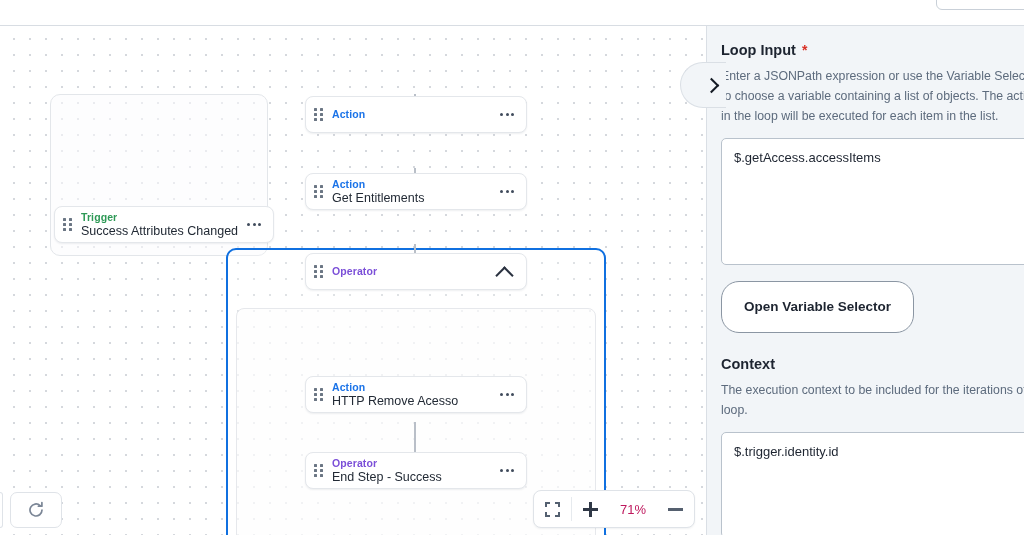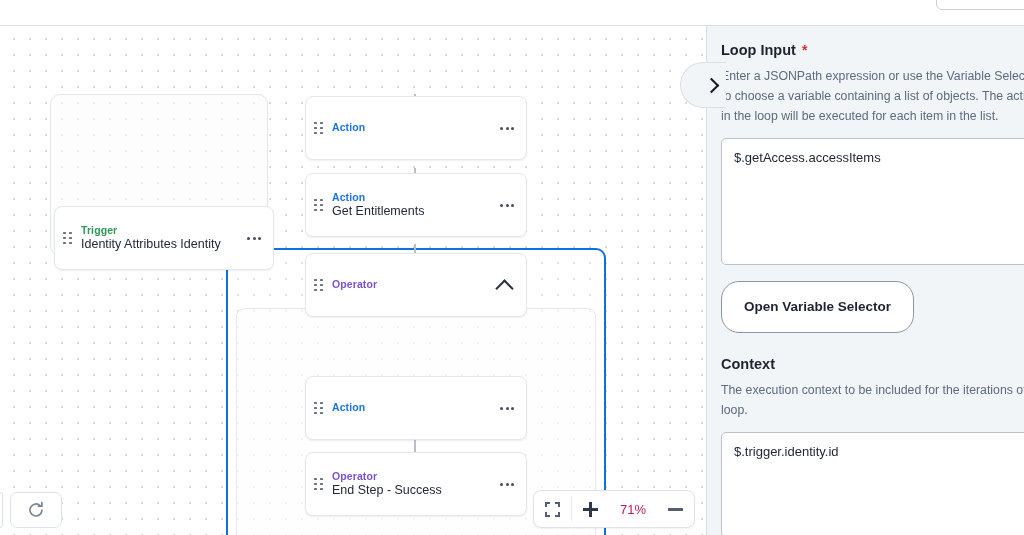--- a/index.html
+++ b/index.html
@@ -91,21 +91,21 @@
   
   .node {
     position: absolute;
     background: #ffffff;
     border: 1px solid #e4e7eb;
     border-radius: 8px;
     box-shadow: 0 1px 2px rgba(20,30,50,0.07);
     display: flex;
     align-items: center;
     padding: 0 10px 0 8px;
-    height: 64px;
+    height: 37px;
   }
   .node.n-wide { width: 222px; }
 
   .drag-handle {
     width: 10px;
     height: 16px;
     flex: 0 0 10px;
     display: grid;
     grid-template-columns: 3px 3px;
     grid-template-rows: 3px 3px 3px;
@@ -371,21 +371,21 @@
       <div class="drag-handle">
         <i></i>
           <i></i>
           <i></i>
           <i></i>
           <i></i>
           <i></i>
       </div>
       <div class="node-text">
         <div class="node-kind kind-trigger">Trigger</div>
-        <div class="node-title">Identity Attributes Identity</div>
+        <div class="node-title">Success Attributes Changed</div>
       </div>
       <div class="kebab">
           <i></i>
           <i></i>
           <i></i>
         </div>
     </div>
 
     <div class="node n-wide" style="left:305px; top:227px;">
       <div class="drag-handle">
@@ -406,20 +406,21 @@
       <div class="drag-handle">
         <i></i>
           <i></i>
           <i></i>
           <i></i>
           <i></i>
           <i></i>
       </div>
       <div class="node-text">
         <div class="node-kind kind-action">Action</div>
+        <div class="node-title">HTTP Remove Acesso</div>
       </div>
       <div class="kebab">
           <i></i>
           <i></i>
           <i></i>
         </div>
     </div>
 
     <div class="node n-wide" style="left:305px; top:426px;">
       <div class="drag-handle">

